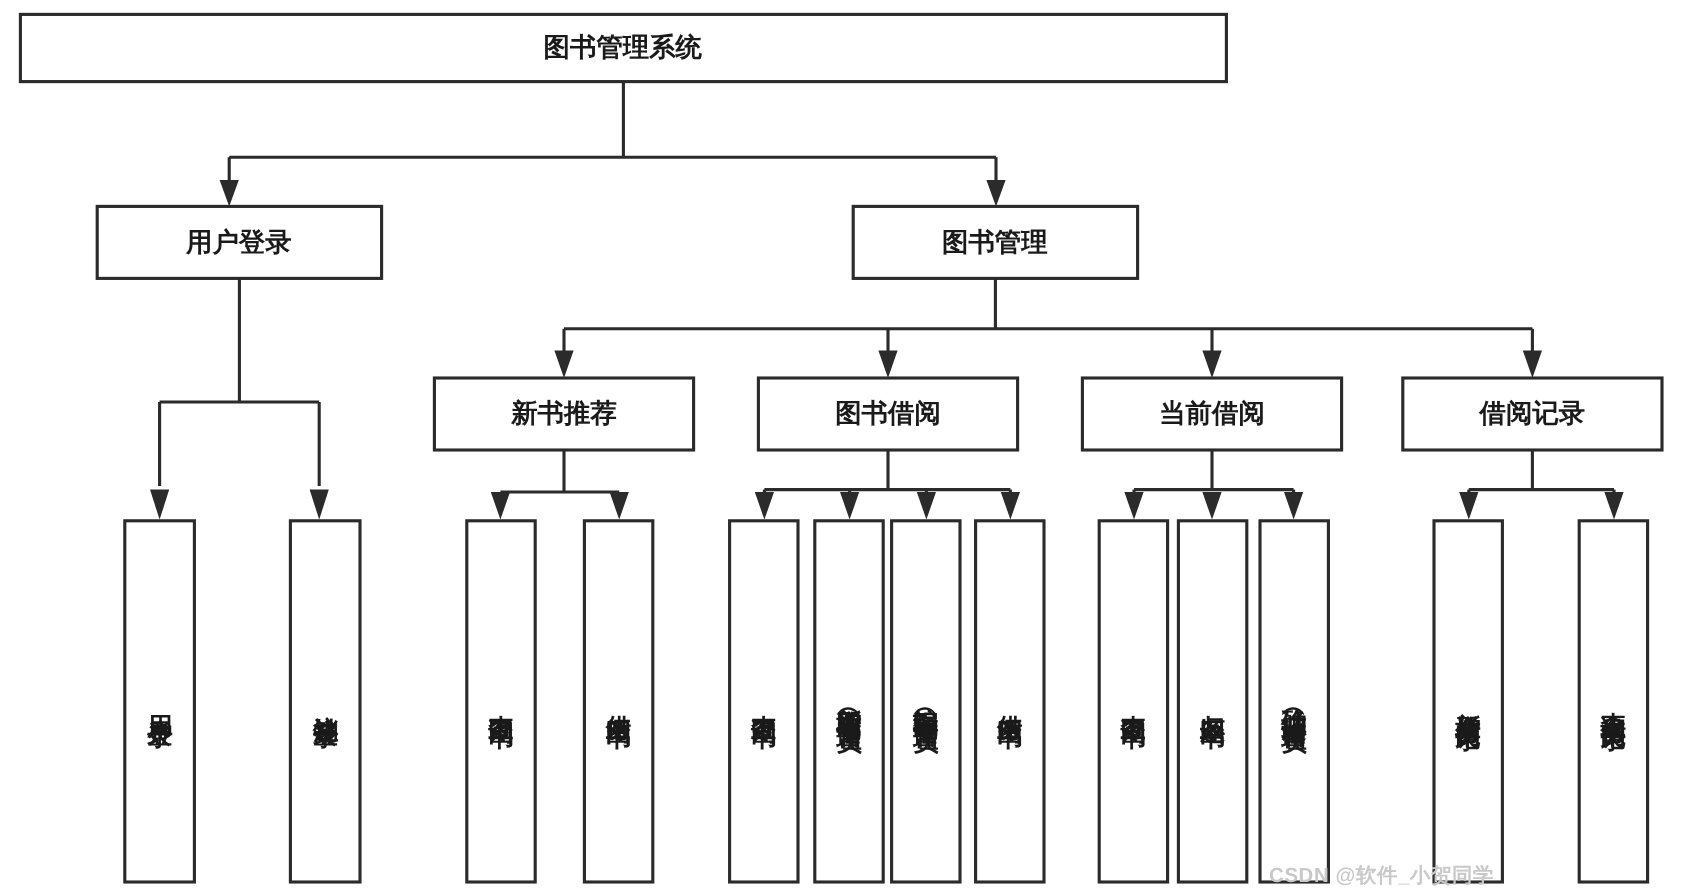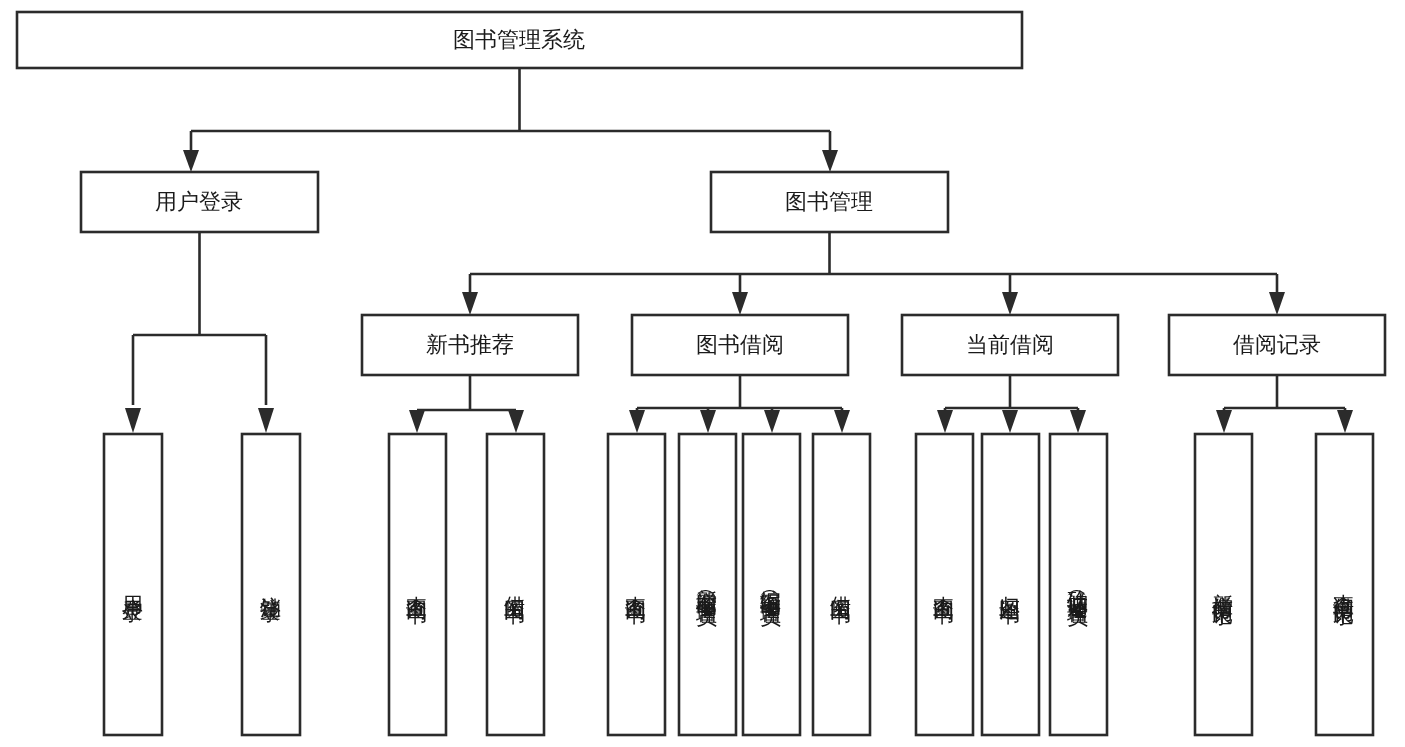--- a/index.html
+++ b/index.html
@@ -12,20 +12,21 @@
     height: 747px;
     font-family: "Liberation Sans", "DejaVu Sans", sans-serif;
     overflow: hidden;
     position: relative;
   }
   #diagram-root {
     position: relative;
     width: 1259px;
     height: 747px;
     background: #ffffff;
+    font-weight: bold;
   }
   svg.tree-canvas {
     position: absolute;
     left: 0;
     top: 0;
     width: 1405px;
     height: 747px;
   }
   .node-box {
     fill: #ffffff;
@@ -244,14 +245,15 @@
       <text class="node-label vertical" x="1223" y="584">新增借阅记录</text>
     </g>
 
     <g>
       <rect class="node-box" x="1316" y="434" width="57" height="301"></rect>
       <text class="node-label vertical" x="1344" y="584">查询借阅记录</text>
     </g>
 
   </svg>
 
+  <div class="watermark">CSDN @软件_小贺同学</div>
 
 </div>
 
 </body></html>

